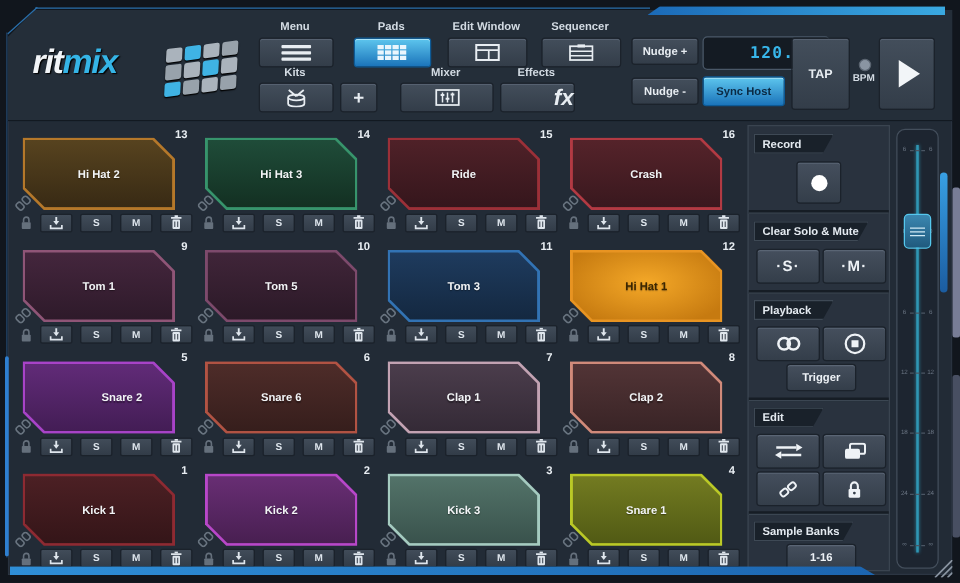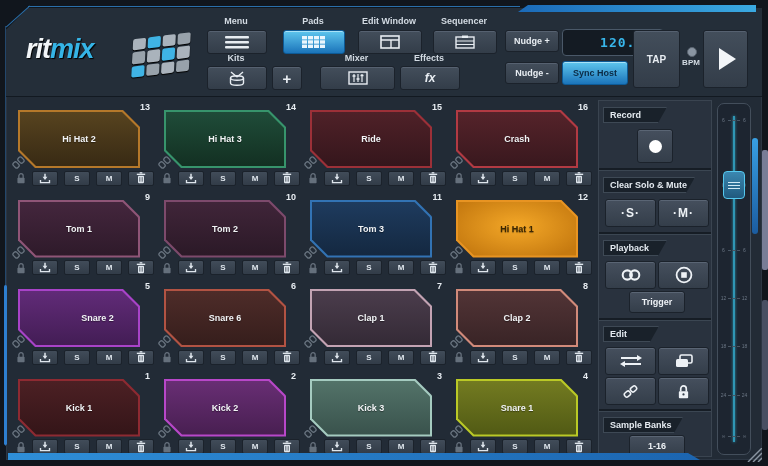--- a/index.html
+++ b/index.html
@@ -178,21 +178,21 @@
           <line x1="6" y1="3" x2="6" y2="11" stroke="#e8edf2" stroke-width="1.2"></line>
           <line x1="10" y1="3" x2="10" y2="11" stroke="#e8edf2" stroke-width="1.2"></line>
           <line x1="14" y1="3" x2="14" y2="11" stroke="#e8edf2" stroke-width="1.2"></line>
           <line x1="4.5" y1="5" x2="7.5" y2="5" stroke="#e8edf2" stroke-width="1.6"></line>
           <line x1="8.5" y1="8" x2="11.5" y2="8" stroke="#e8edf2" stroke-width="1.6"></line>
           <line x1="12.5" y1="4.5" x2="15.5" y2="4.5" stroke="#e8edf2" stroke-width="1.6"></line>
         </svg>
     </div>
 
     <div class="hlabel" style="left:394px;top:45px;width:58px;">Effects</div>
-    <div class="hbtn" style="left:394px;top:58px;width:58px;height:22px;font-style:italic;font-size:12px;">
+    <div class="hbtn" style="left:394px;top:58px;width:58px;height:22px;font-style:italic;font-size:18px;justify-content:flex-end;">
         <span>fx</span>
       </div>
 
     <div class="hbtn" style="left:499px;top:22px;width:52px;height:20px;font-size:9px;">
         <span>Nudge +</span>
       </div>
     <div class="hbtn" style="left:499px;top:54px;width:52px;height:20px;font-size:9px;">
         <span>Nudge -</span>
       </div>
 
@@ -406,21 +406,21 @@
               <line x1="7.4" y1="6" x2="7.4" y2="11.4" stroke="#39424e" stroke-width="1"></line>
             </svg>
           </button>
     </div>
   </div>
 
   <div class="pad-cell">
     <div class="pad-num">10</div>
     <div class="pad-tile" style="background: rgb(125, 74, 108);">
       <div class="pad-inner" style="background: linear-gradient(rgb(64, 37, 57), rgb(43, 25, 39));">
-            <span class="pad-label" style="color: rgb(242, 244, 246);">Tom 2</span>
+            <span class="pad-label" style="color: rgb(242, 244, 246);">Tom 5</span>
           </div>
     </div>
     <svg class="pad-link" width="13" height="13" viewBox="0 0 14 14">
           <g transform="rotate(45 7 7)" fill="none" stroke="#7a8692" stroke-width="1.4">
             <rect x="3.6" y="0.8" width="6.8" height="5" rx="2"></rect>
             <rect x="3.6" y="8.2" width="6.8" height="5" rx="2"></rect>
           </g>
         </svg>
     <div class="pad-controls">
       <svg class="pad-lock" width="10" height="12" viewBox="0 0 14 16">

